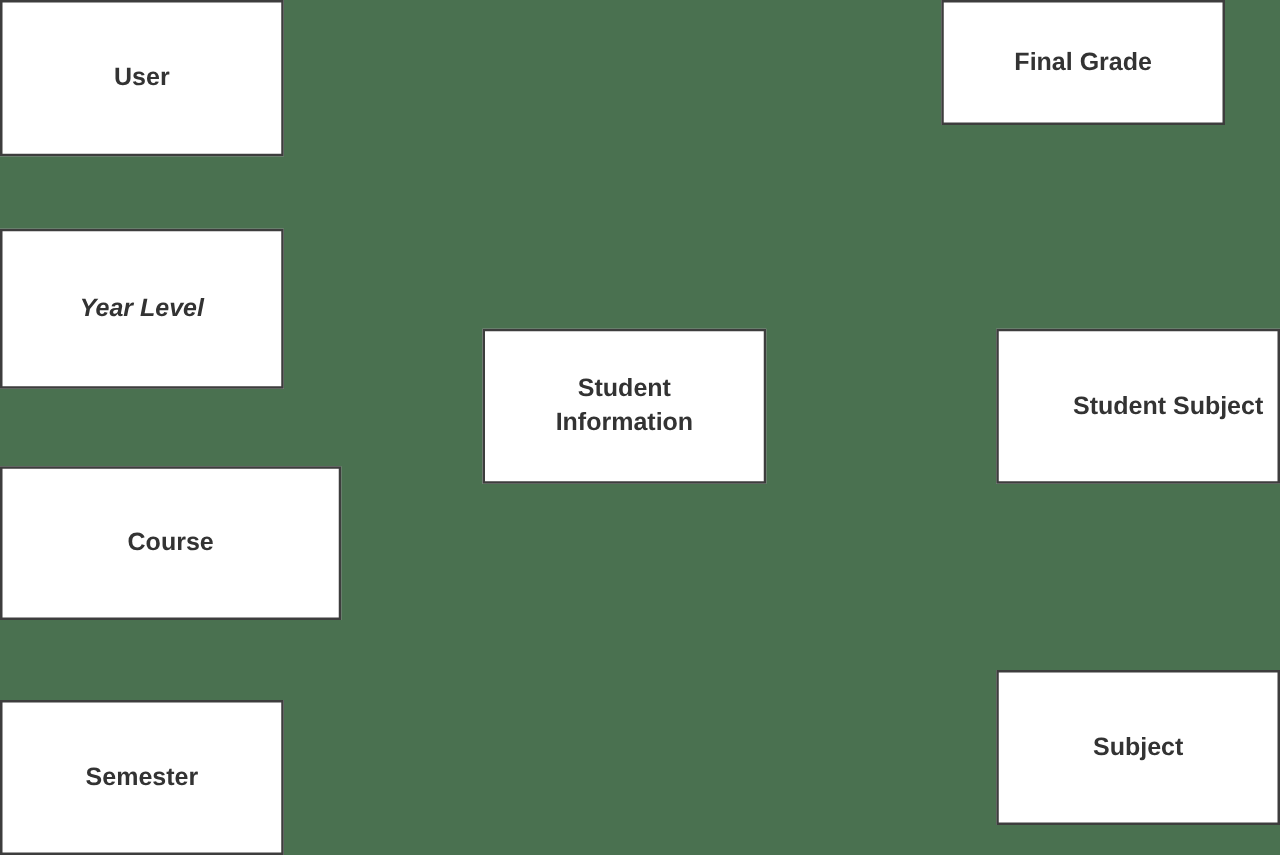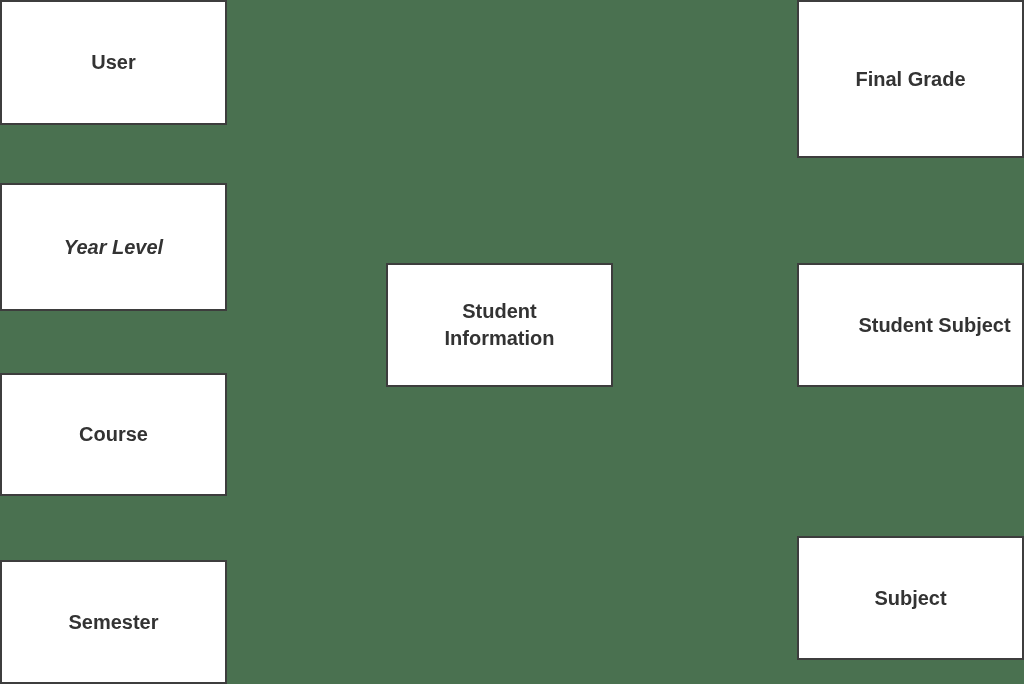--- a/index.html
+++ b/index.html
@@ -32,24 +32,24 @@
       font-weight: bold;
       font-size: 20px;
       color: #333333;
       line-height: 1.35;
       white-space: pre-line;
       padding: 0 10px;
     }
     
     .n-user            { left: 0px;   top: 0px;   width: 227px; height: 125px; }
     .n-year-level      { left: 0px;   top: 183px; width: 227px; height: 128px; font-style: italic; }
-    .n-course          { left: 0px;   top: 373px; width: 227px; height: 123px; }
+    .n-course          { left: 0px;   top: 373px; width: 273px; height: 123px; }
     .n-semester        { left: 0px;   top: 560px; width: 227px; height: 124px; }
     .n-student-info    { left: 386px; top: 263px; width: 227px; height: 124px; }
-    .n-final-grade     { left: 797px; top: 0px;   width: 227px; height: 158px; }
+    .n-final-grade     { left: 753px; top: 0px;   width: 227px; height: 100px; }
     .n-student-subject { left: 797px; top: 263px; width: 227px; height: 124px; padding-left: 48px; }
     .n-subject         { left: 797px; top: 536px; width: 227px; height: 124px; }
   </style>
 </head>
 <body style="background: rgb(74, 113, 80);">
 
 <div class="diagram">
 
   <div class="node n-user">
     <span class="node-label">User</span>

